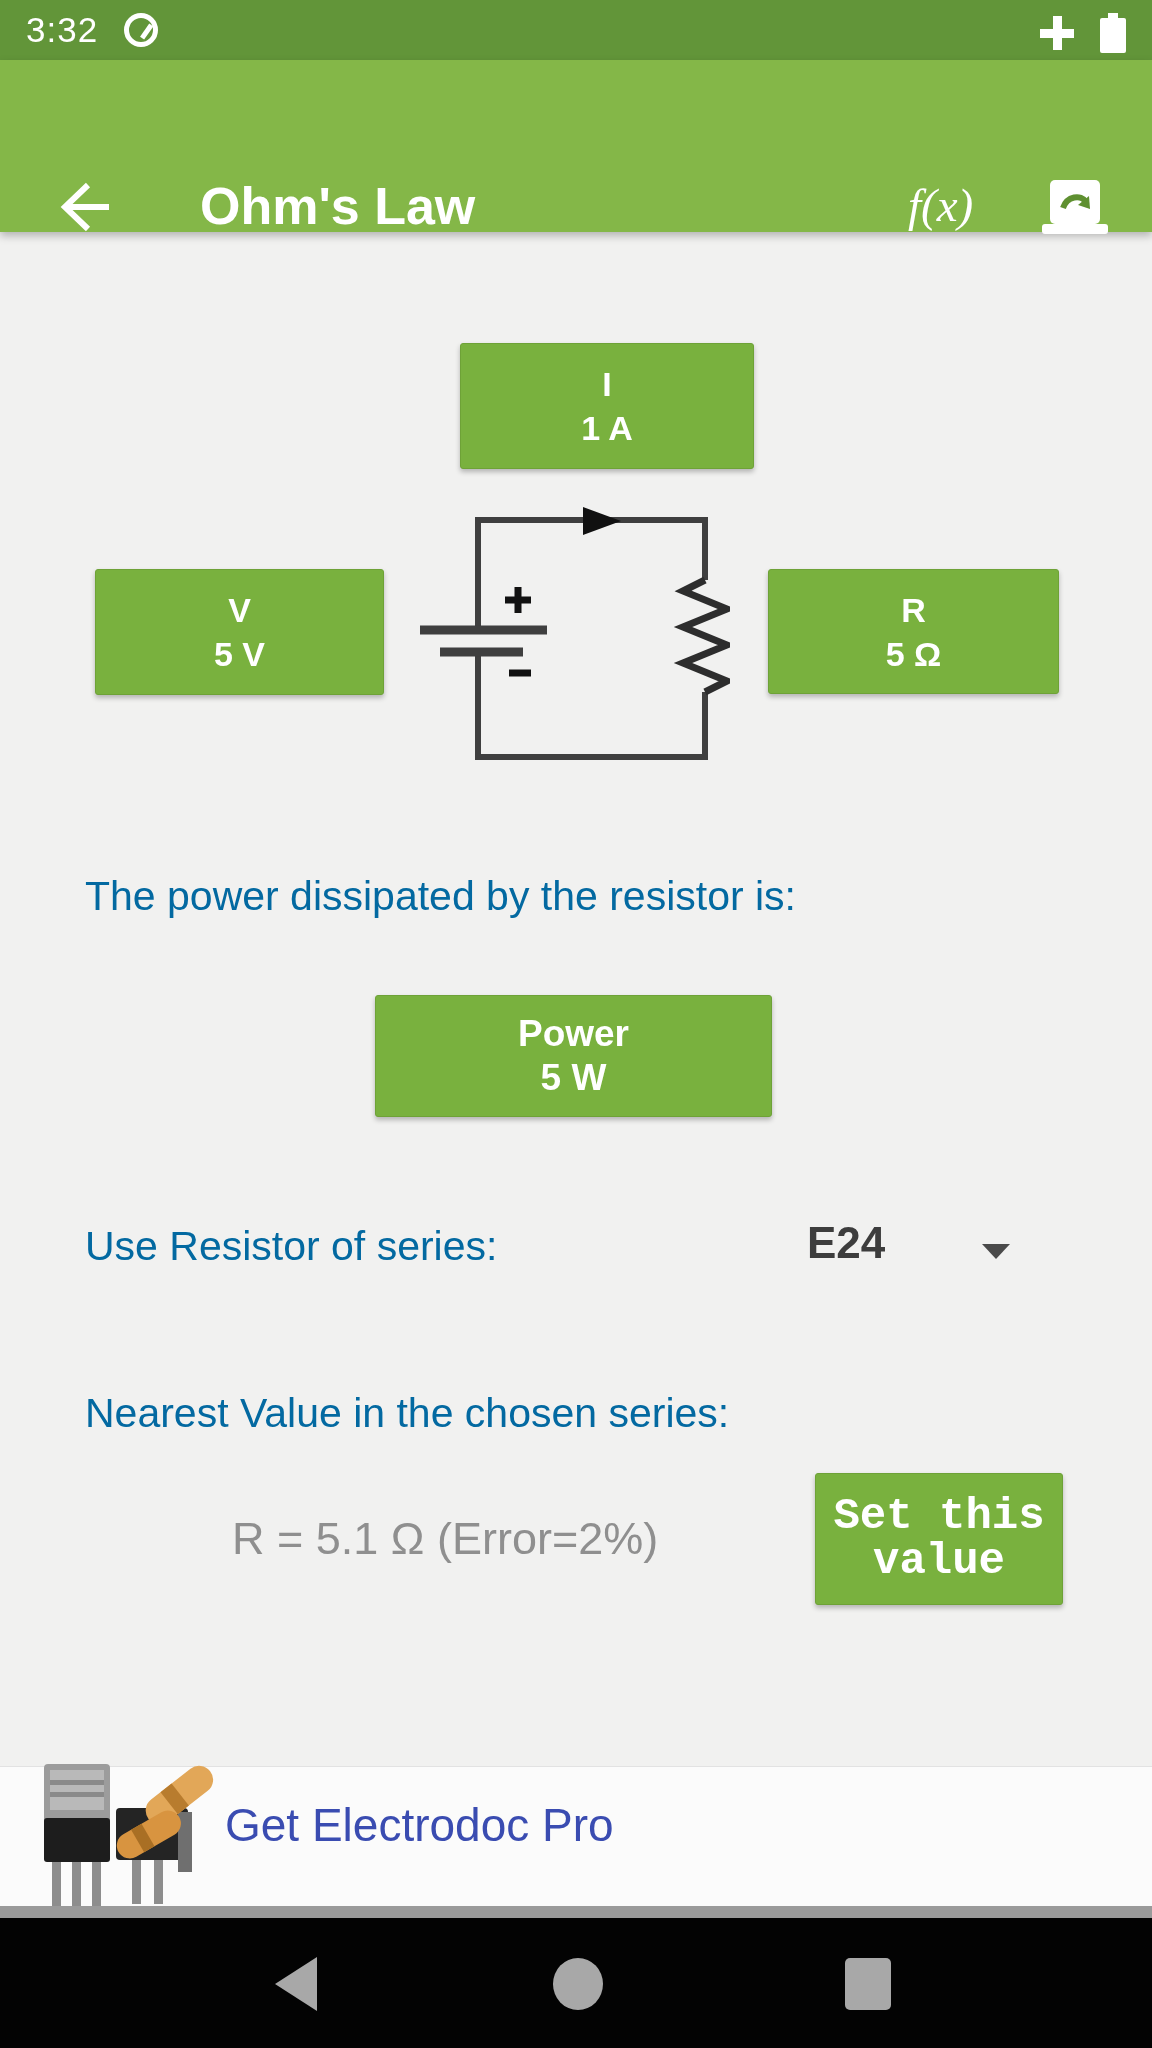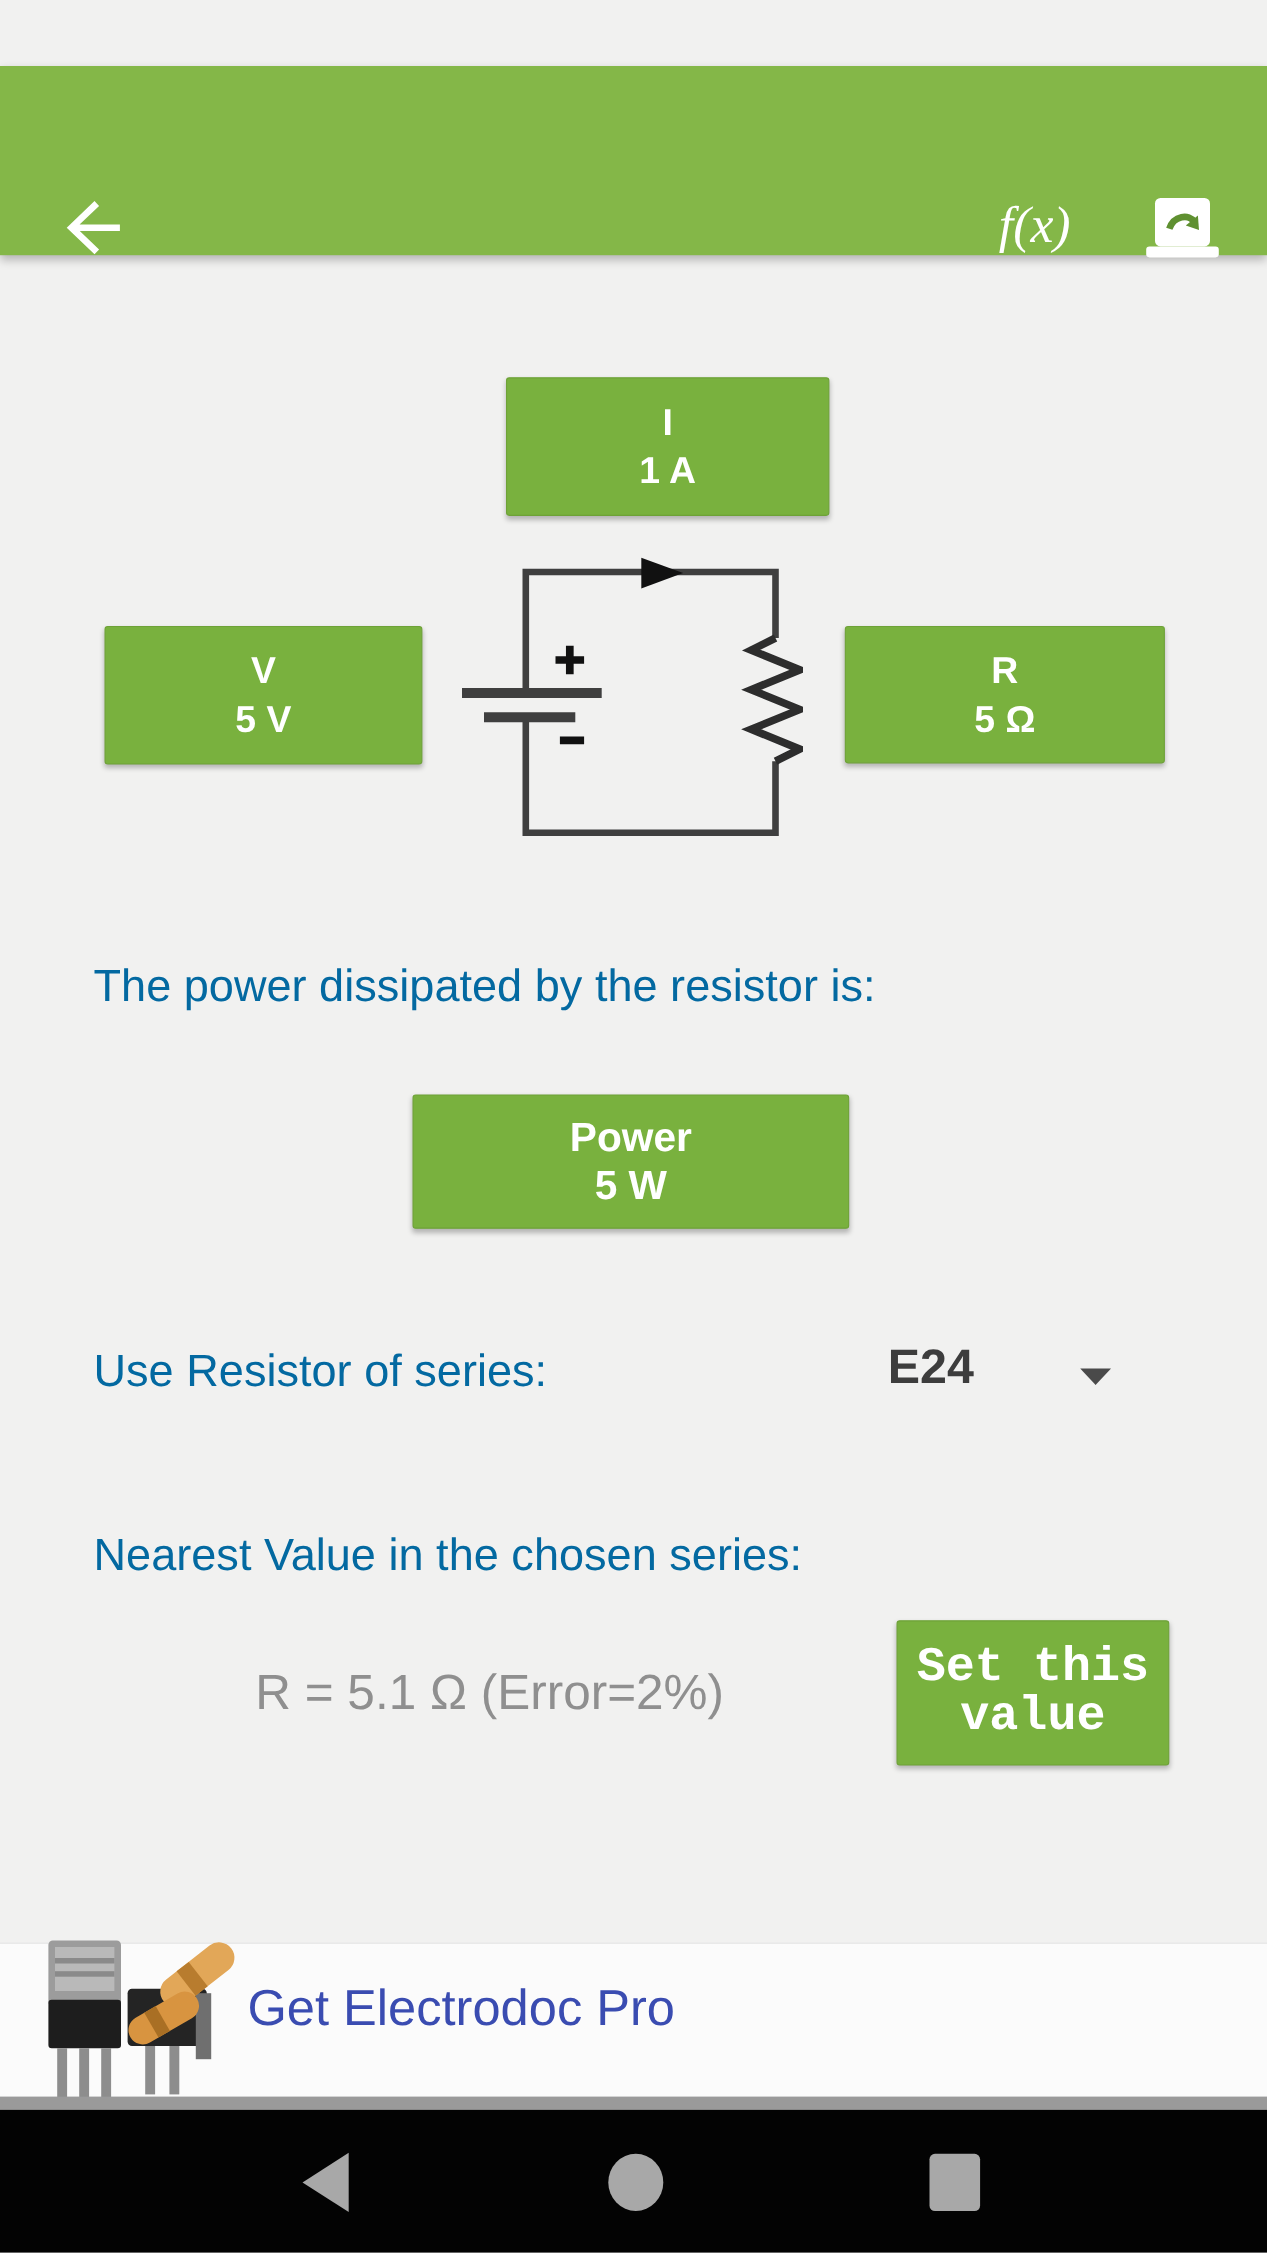--- a/index.html
+++ b/index.html
@@ -60,27 +60,37 @@
   .nav-back{position:absolute;left:275px;top:39px;width:0;height:0;cursor:pointer;
     border-top:27px solid transparent;border-bottom:27px solid transparent;border-right:42px solid #a8a8a8;}
   .nav-home{position:absolute;left:553px;top:40px;width:50px;height:52px;border-radius:50%;background:#a8a8a8;cursor:pointer;}
   .nav-recents{position:absolute;left:845px;top:40px;width:46px;height:52px;border-radius:5px;background:#a8a8a8;cursor:pointer;}
 </style>
 </head>
 <body>
 
 <div class="screen">
 
+  <div class="status-bar">
+    <div class="status-time">3:32</div>
+    <div class="status-app-icon"></div>
+    <div class="status-plus"></div>
+    <div class="status-battery">
+      <div class="nub"></div>
+        <div class="body"></div>
+    </div>
+  </div>
 
   <div class="app-bar">
     <div class="back-btn">
       <svg width="58" height="58" viewBox="0 0 58 58">
         <path d="M33 7 L10 29 L33 51 M10 29 H54" fill="none" stroke="#ffffff" stroke-width="6" stroke-linejoin="miter"></path>
       </svg>
     </div>
+    <div class="app-title">Ohm's Law</div>
     <div class="fx-btn">f(x)</div>
     <div class="img-btn">
       <svg width="84" height="76" viewBox="0 0 84 76">
         <rect x="18" y="8" width="50" height="44" rx="5" fill="#ffffff"></rect>
         <rect x="10" y="52" width="66" height="10" rx="3" fill="#ffffff"></rect>
         <path d="M31 36 C35 24 49 22 54 30" fill="none" stroke="#5f9031" stroke-width="6"></path>
         <path d="M57 24 L58 37 L46 33 Z" fill="#5f9031"></path>
       </svg>
     </div>
   </div>

